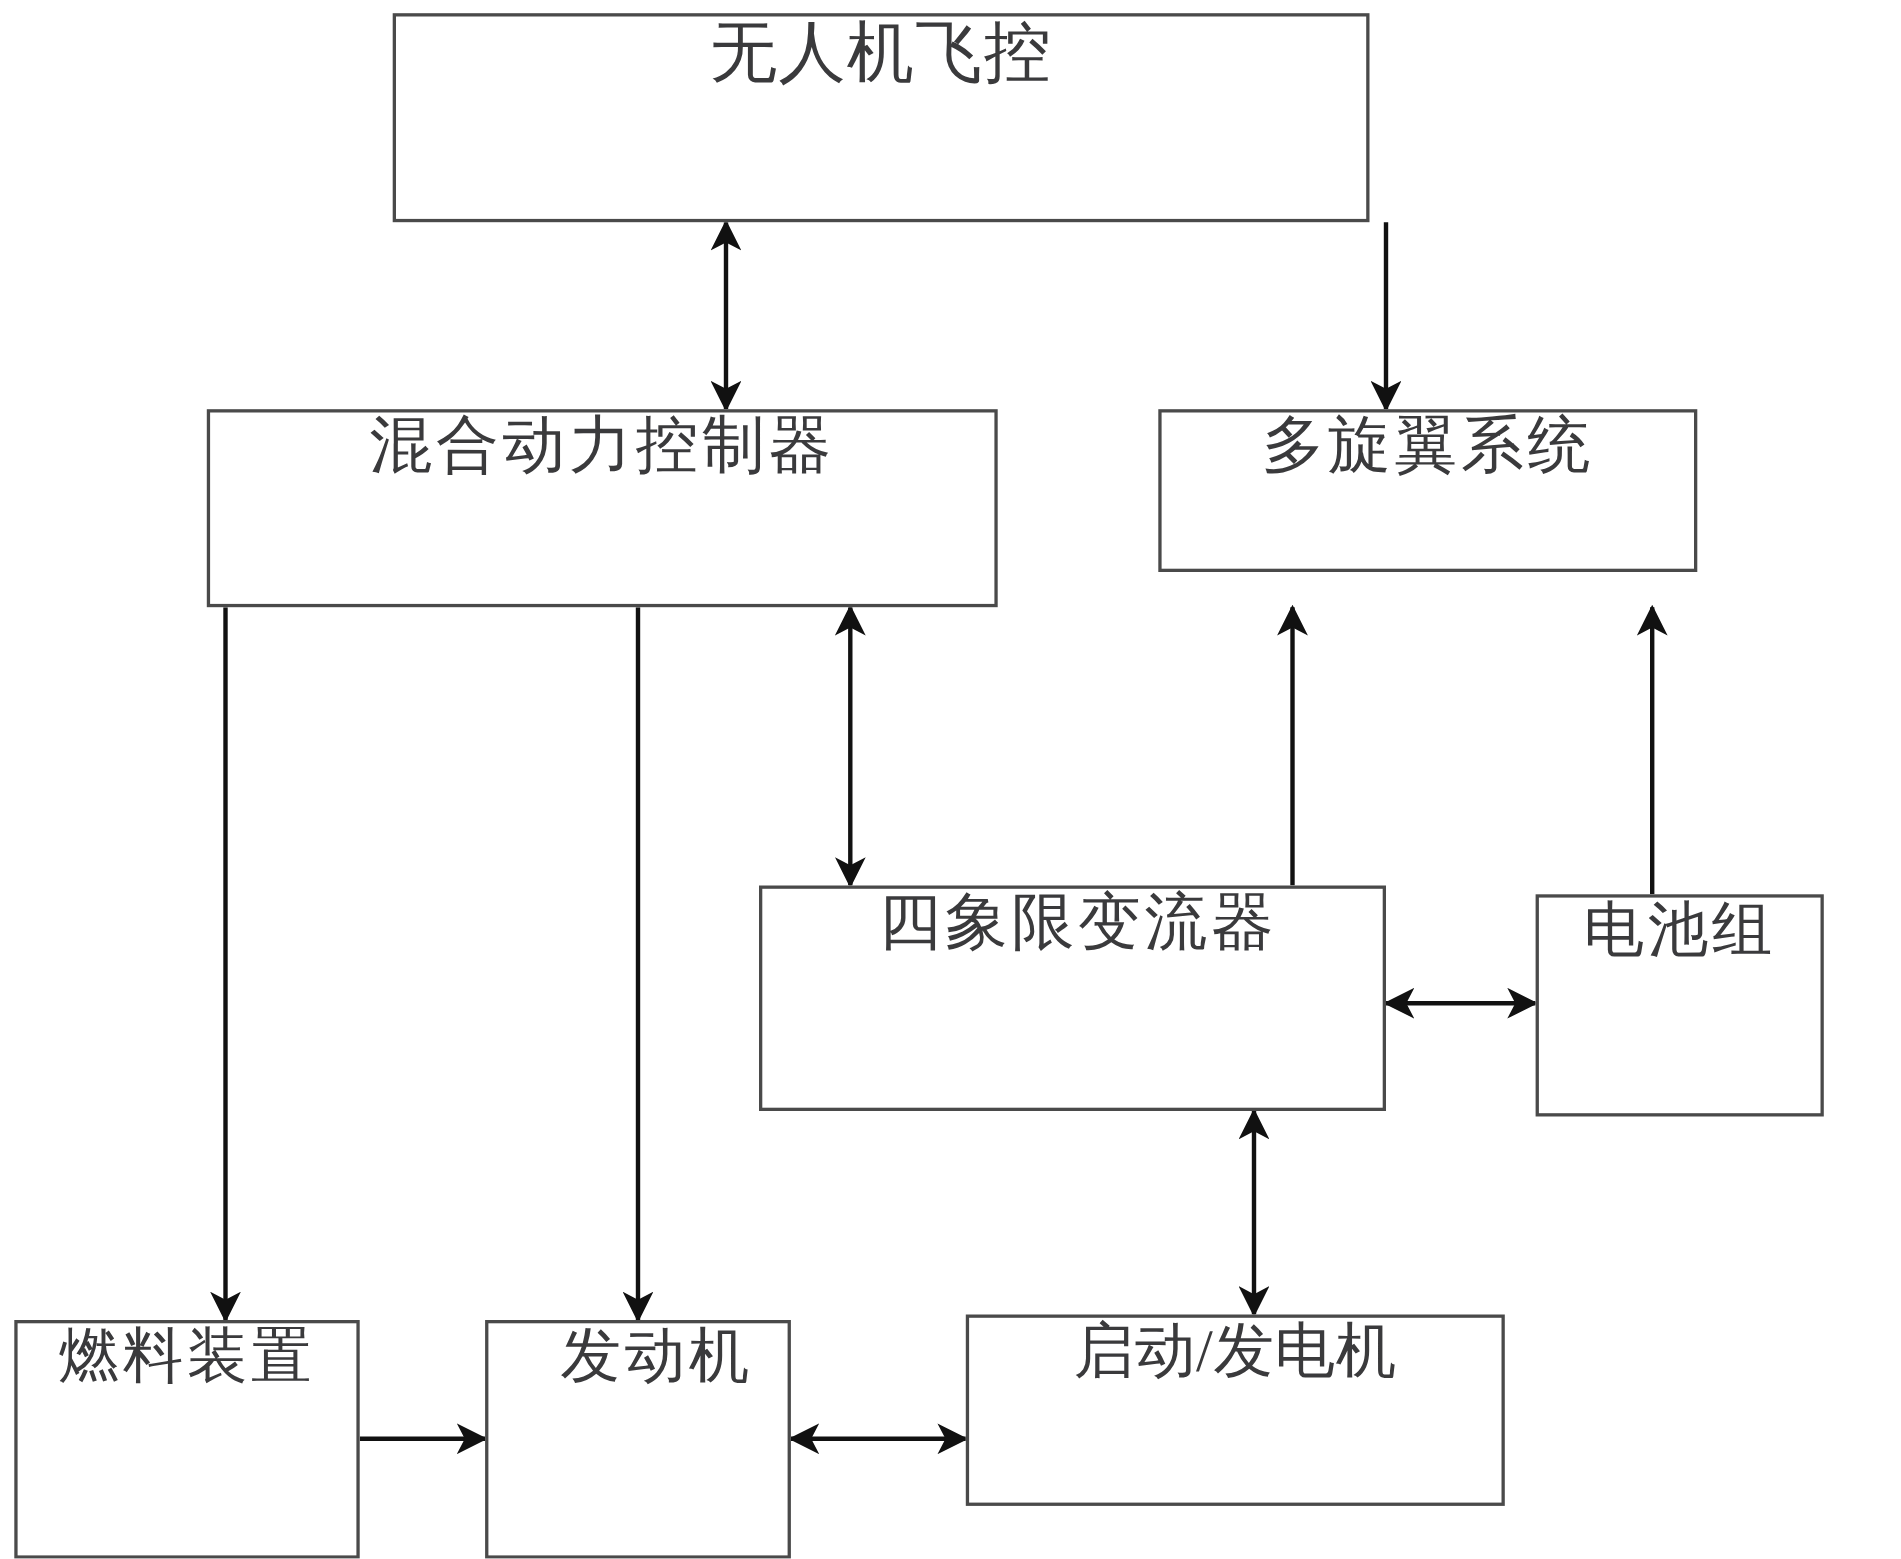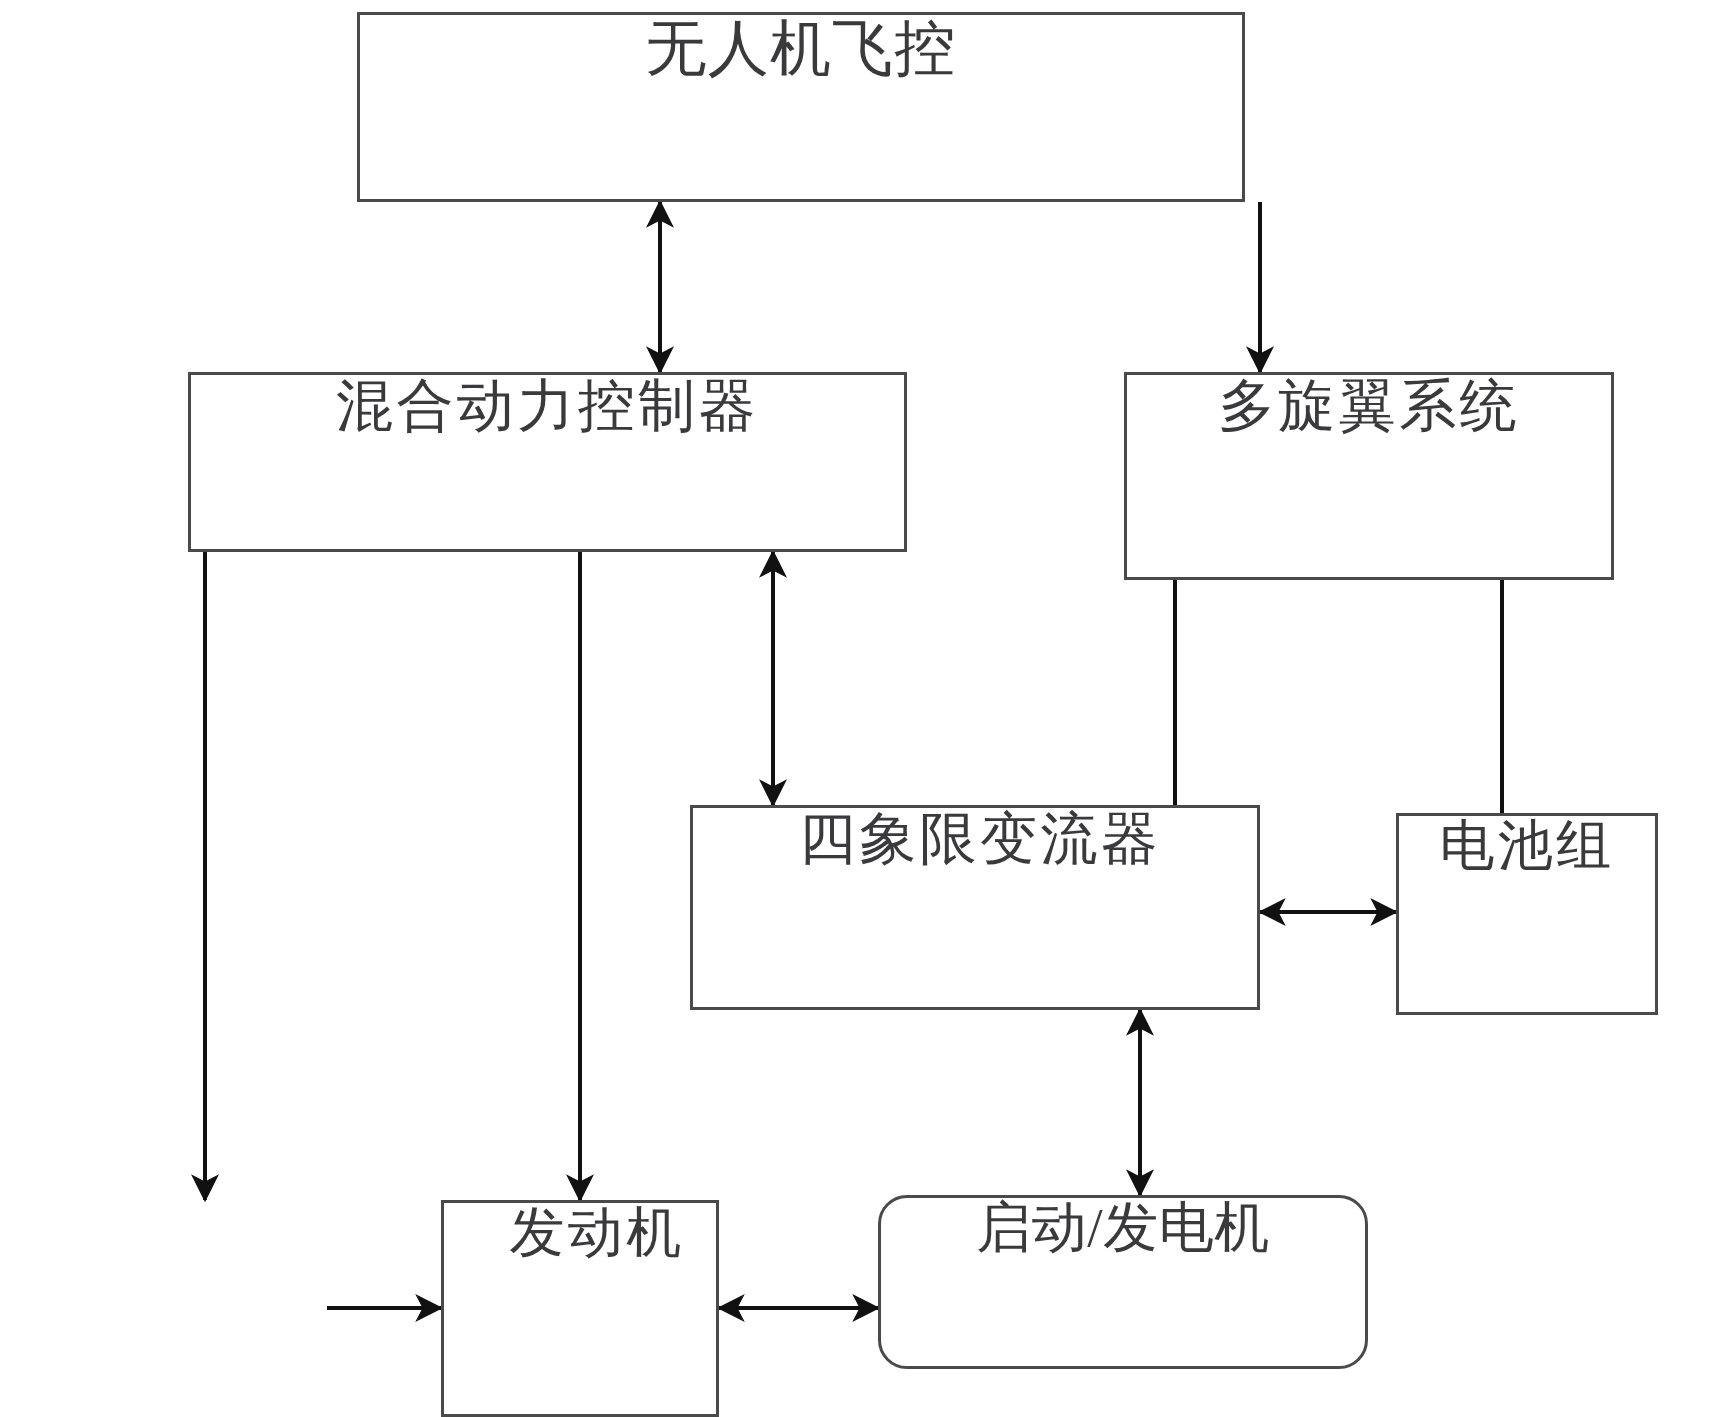--- a/index.html
+++ b/index.html
@@ -44,36 +44,36 @@
     letter-spacing: 0.06em;
     text-align: center;
   }
   
   #node-flight-control { left: 357px; top: 12px; width: 888px; height: 190px; }
   #node-flight-control .node-label { font-size: 61px; letter-spacing: 0.02em; }
 
   #node-hybrid-controller { left: 188px; top: 372px; width: 719px; height: 180px; }
   #node-hybrid-controller .node-label { font-size: 57px; }
 
-  #node-multirotor { left: 1124px; top: 372px; width: 490px; height: 208px; }
+  #node-multirotor { left: 1053px; top: 372px; width: 490px; height: 148px; }
   #node-multirotor .node-label { font-size: 57px; }
 
   #node-converter { left: 690px; top: 805px; width: 570px; height: 205px; padding-left: 10px; }
   #node-converter .node-label { font-size: 57px; }
 
   #node-battery { left: 1396px; top: 813px; width: 262px; height: 202px; }
   #node-battery .node-label { font-size: 55px; }
 
   #node-fuel { left: 13px; top: 1200px; width: 314px; height: 217px; }
   #node-fuel .node-label { font-size: 55px; }
 
   #node-engine { left: 441px; top: 1200px; width: 278px; height: 217px; padding-left: 34px; }
   #node-engine .node-label { font-size: 55px; }
 
-  #node-starter-generator { left: 878px; top: 1195px; width: 490px; height: 174px; border-radius: 29px; }
+  #node-starter-generator { left: 878px; top: 1195px; width: 490px; height: 174px; }
   #node-starter-generator .node-label { font-size: 55px; letter-spacing: 0.01em; }
 </style>
 </head>
 <body>
 
 <div id="diagram-root">
 
   <svg id="edges-layer" viewBox="0 0 1728 1417" width="1728" height="1417" xmlns="http://www.w3.org/2000/svg">
     <defs>
       <marker id="arrowhead" viewBox="0 0 10 10" refX="9.2" refY="5" markerWidth="7" markerHeight="7" orient="auto-start-reverse">
@@ -150,20 +150,23 @@
   </div>
 
   <div class="node" id="node-converter">
     <span class="node-label">四象限变流器</span>
   </div>
 
   <div class="node" id="node-battery">
     <span class="node-label">电池组</span>
   </div>
 
+  <div class="node" id="node-fuel">
+    <span class="node-label">燃料装置</span>
+  </div>
 
   <div class="node" id="node-engine">
     <span class="node-label">发动机</span>
   </div>
 
   <div class="node" id="node-starter-generator">
     <span class="node-label">启动/发电机</span>
   </div>
 
 </div>

